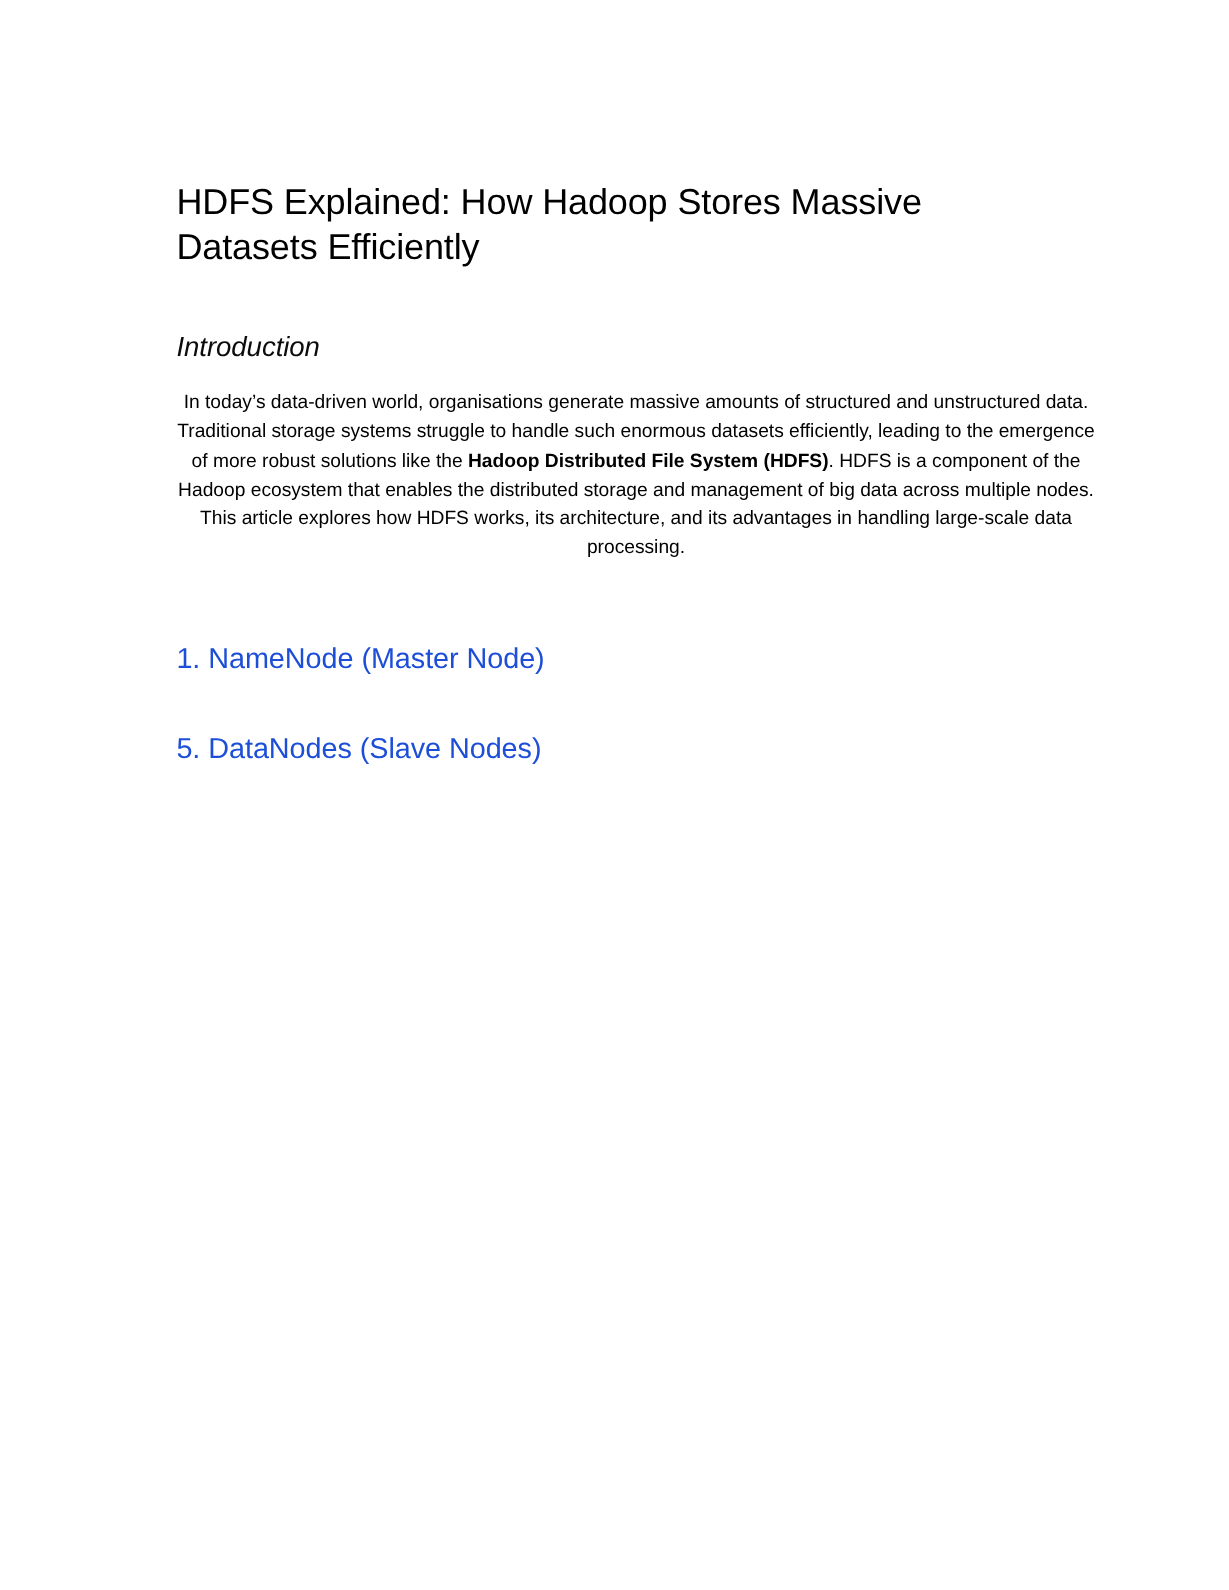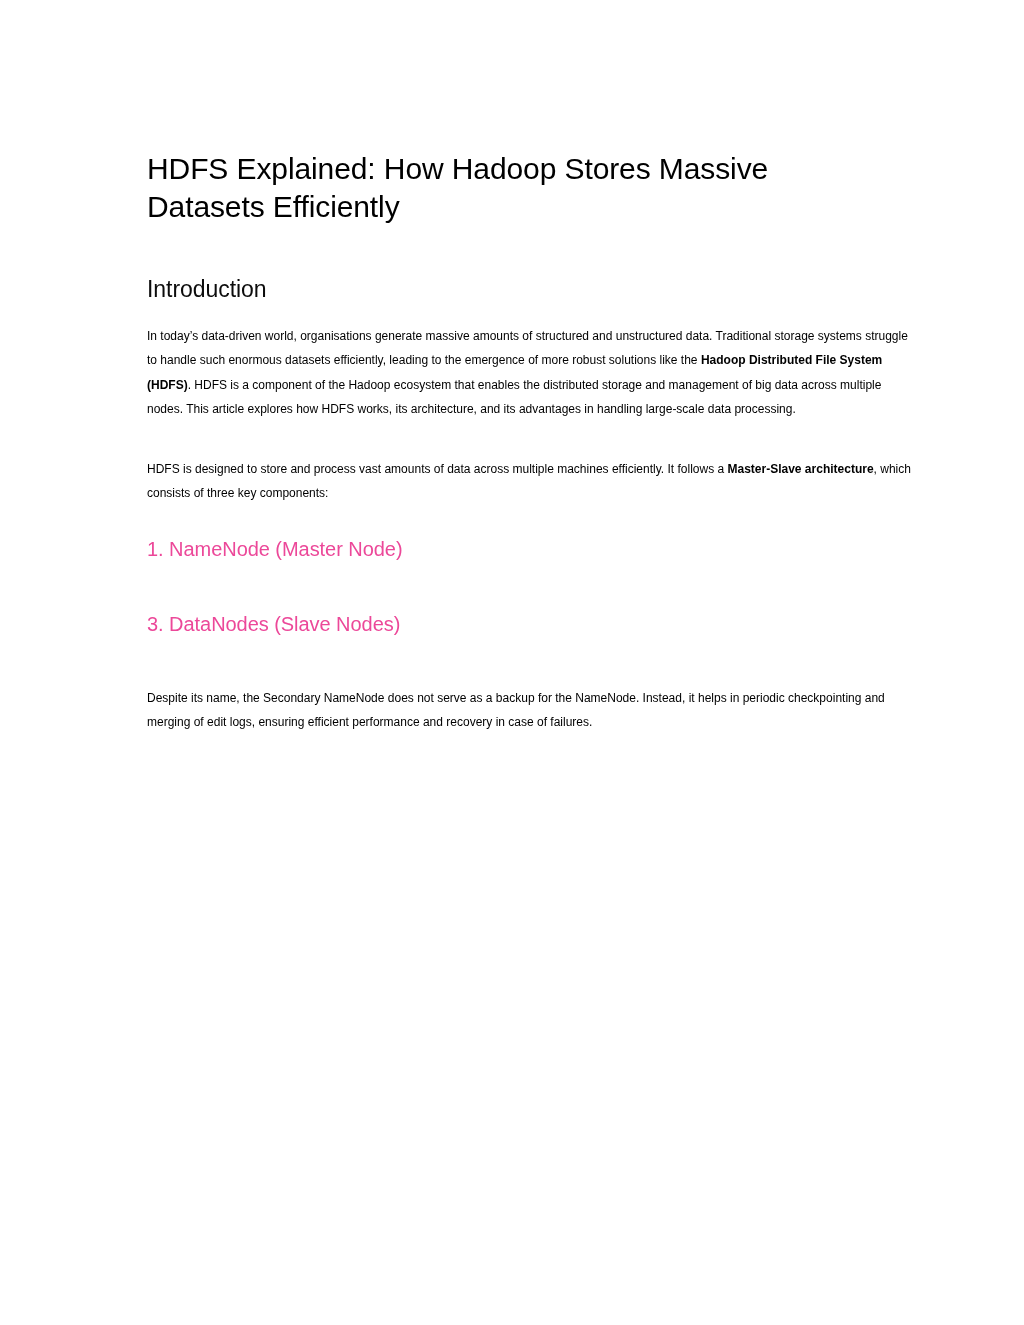--- a/index.html
+++ b/index.html
@@ -33,37 +33,38 @@
     letter-spacing: -0.1px;
     max-width: 730px;
   }
   h2.section-heading {
     font-size: 23px;
     line-height: 30px;
     font-weight: 400;
     color: #0c0c0c;
     margin: 0 0 20px 0;
     letter-spacing: -0.05px;
+    font-style: italic;
   }
   h3.sub-heading {
-    font-size: 20px;
+    font-size: 24px;
     line-height: 27px;
     font-weight: 400;
-    color: #ec4899;
+    color: #1d4ed8;
     margin: 0 0 18px 0;
     letter-spacing: -0.05px;
   }
   p.body-text {
-    font-size: 12px;
+    font-size: 16px;
     line-height: 24.3px;
     font-weight: 400;
     color: #000000;
     margin: 0;
     max-width: 766px;
-    text-align: left;
+    text-align: center;
     word-spacing: 0px;
   }
   p.body-text b {
     font-weight: 700;
   }
   .block {
     margin-bottom: 0;
   }
   .gap-after-para-before-h2 { height: 36px; }
   .gap-after-para-before-h3 { height: 30px; }
@@ -76,37 +77,35 @@
   <h1 class="doc-title">HDFS Explained: How Hadoop Stores Massive Datasets Efficiently</h1>
 
   <div class="block">
     <h2 class="section-heading">Introduction</h2>
     <p class="body-text"><span>In today’s data-driven world, organisations generate massive amounts of structured and unstructured data. Traditional storage systems struggle to handle such enormous datasets efficiently, leading to the emergence of more robust solutions like the </span><b>Hadoop Distributed File System (HDFS)</b><span>. HDFS is a component of the Hadoop ecosystem that enables the distributed storage and management of big data across multiple nodes. This article explores how HDFS works, its architecture, and its advantages in handling large-scale data processing.</span></p>
   </div>
 
   <div class="gap-after-para-before-h2"></div>
 
   <div class="block">
-    <p class="body-text"><span>HDFS is designed to store and process vast amounts of data across multiple machines efficiently. It follows a </span><b>Master-Slave architecture</b><span>, which consists of three key components:</span></p>
   </div>
 
   <div class="gap-after-para-before-h3"></div>
 
   <div class="block">
     <h3 class="sub-heading">1. NameNode (Master Node)</h3>
   </div>
 
   <div class="gap-after-para-before-h3"></div>
 
   <div class="block">
-    <h3 class="sub-heading">3. DataNodes (Slave Nodes)</h3>
+    <h3 class="sub-heading">5. DataNodes (Slave Nodes)</h3>
   </div>
 
   <div class="gap-after-para-before-h3"></div>
 
   <div class="block">
-    <p class="body-text">Despite its name, the Secondary NameNode does not serve as a backup for the NameNode. Instead, it helps in periodic checkpointing and merging of edit logs, ensuring efficient performance and recovery in case of failures.</p>
   </div>
 
   <div class="gap-after-para-before-h2"></div>
 
 
 </div>
 
 </body></html>

